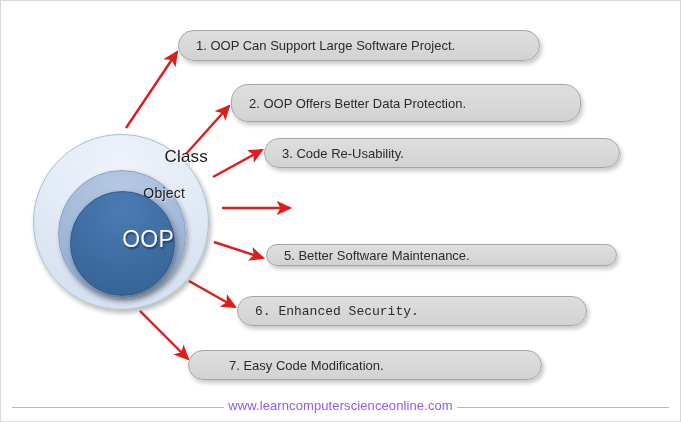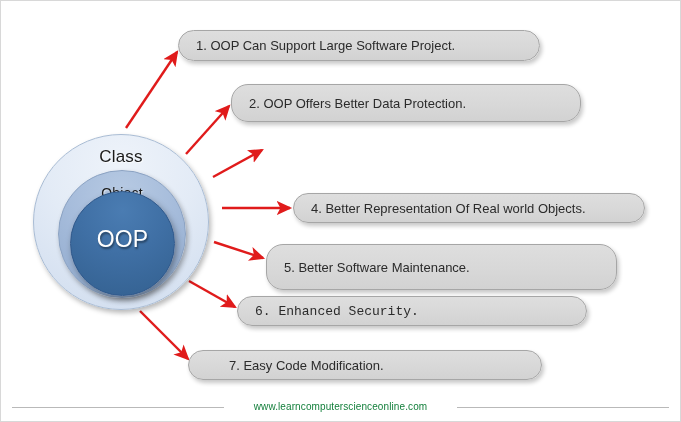--- a/index.html
+++ b/index.html
@@ -48,21 +48,21 @@
   #circle-oop {
     left: 70px; top: 191px;
     width: 105px; height: 105px;
     background: radial-gradient(circle at 50% 18%, #4a7cb2 0%, #3f6fa4 45%, #33608f 100%);
     border: 1px solid #30588a;
     box-shadow: 2px 3px 6px rgba(0,0,0,0.35);
   }
   .circle-label {
     position: absolute;
     width: 100%;
-    text-align: center;
+    text-align: right;
     color: #1a1a1a;
     letter-spacing: 0.2px;
     white-space: nowrap;
   }
   #label-class {
     top: 12px;
     font-size: 17px;
     font-weight: 400;
     text-shadow: 1px 1px 1px rgba(255,255,255,0.8);
   }
@@ -94,21 +94,21 @@
     padding-right: 12px;
     color: #2b2b2b;
     font-size: 13px;
     white-space: nowrap;
     overflow: hidden;
   }
   #pill-1 { left: 178px; top: 30px;  width: 362px; height: 31px; align-items: center; }
   #pill-2 { left: 231px; top: 84px;  width: 350px; height: 38px; }
   #pill-3 { left: 264px; top: 138px; width: 356px; height: 30px; }
   #pill-4 { left: 293px; top: 193px; width: 352px; height: 30px; }
-  #pill-5 { left: 266px; top: 244px; width: 351px; height: 46px; }
+  #pill-5 { left: 266px; top: 244px; width: 351px; height: 22px; }
   #pill-6 { left: 237px; top: 296px; width: 350px; height: 30px; font-family: Liberation Mono, monospace; }
   #pill-7 { left: 188px; top: 350px; width: 354px; height: 30px; padding-left: 40px; }
 
   
   #arrows {
     position: absolute;
     left: 0; top: 0;
     width: 681px; height: 422px;
     pointer-events: none;
   }
@@ -125,22 +125,22 @@
     position: absolute;
     top: 11px;
     height: 1px;
     background: #b9b9b9;
   }
   #footer-rule-left  { left: 12px;  width: 212px; }
   #footer-rule-right { right: 12px; width: 212px; }
   #footer-text {
     position: relative;
     display: inline-block;
-    font-size: 10px;
-    color: #15803d;
+    font-size: 13px;
+    color: #8b5cf6;
     letter-spacing: 0.1px;
   }
 </style>
 </head>
 <body>
 
 <div id="canvas">
 
   <svg id="arrows" viewBox="0 0 681 422" xmlns="http://www.w3.org/2000/svg">
     <defs>
@@ -166,22 +166,22 @@
   <div class="circle" id="circle-oop">
     <div class="circle-label" id="label-oop">OOP</div>
   </div>
 
   <div class="pill" id="pill-1">
     <span>1.  OOP Can Support Large Software Project.</span>
   </div>
   <div class="pill" id="pill-2">
     <span>2.  OOP Offers Better Data Protection.</span>
   </div>
-  <div class="pill" id="pill-4">
-    <span>4. Better Representation Of Real world Objects.</span>
+  <div class="pill" id="pill-3">
+    <span>3. Code Re-Usability.</span>
   </div>
   <div class="pill" id="pill-5">
     <span>5. Better Software Maintenance.</span>
   </div>
   <div class="pill" id="pill-6">
     <span>6. Enhanced Security.</span>
   </div>
   <div class="pill" id="pill-7">
     <span>7. Easy Code Modification.</span>
   </div>

